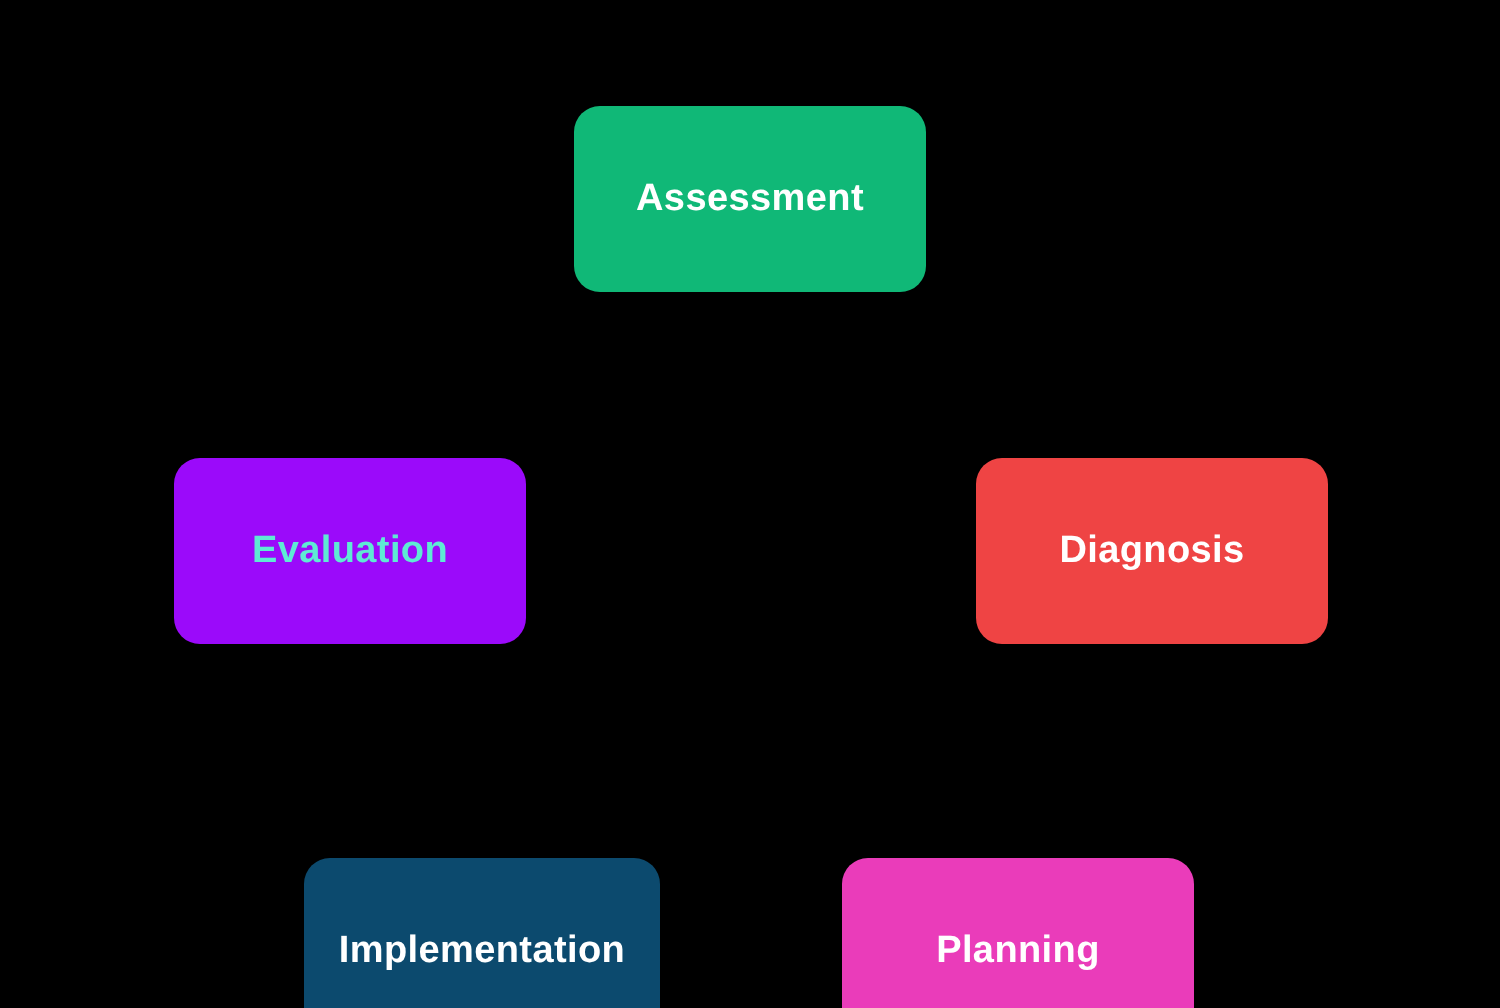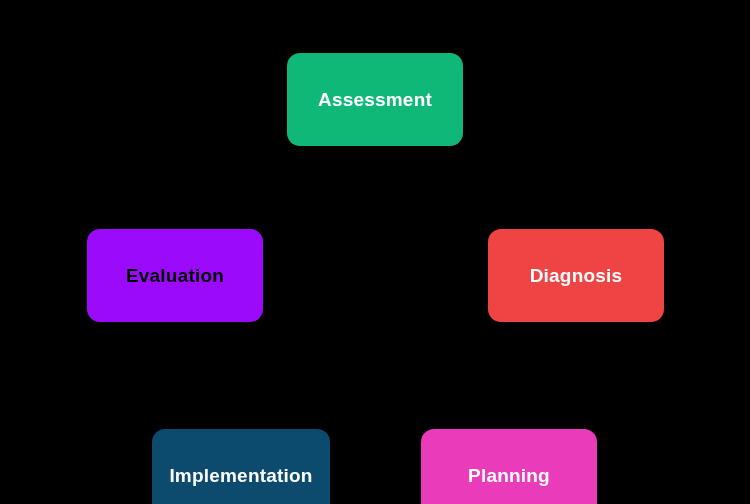--- a/index.html
+++ b/index.html
@@ -54,16 +54,16 @@
 
   <div class="node node-planning" style="background-color: rgb(234, 60, 186);">
     <span class="node-label" style="color: rgb(255, 255, 255);">Planning</span>
   </div>
 
   <div class="node node-implementation" style="background-color: #0c4a6e;">
     <span class="node-label" style="color: rgb(255, 255, 255);">Implementation</span>
   </div>
 
   <div class="node node-evaluation" style="background-color: rgb(155, 10, 250);">
-    <span class="node-label" style="color: #000000;">Evaluation</span>
+    <span class="node-label" style="color: #5eead4;">Evaluation</span>
   </div>
 
 </div>
 
 </body></html>

